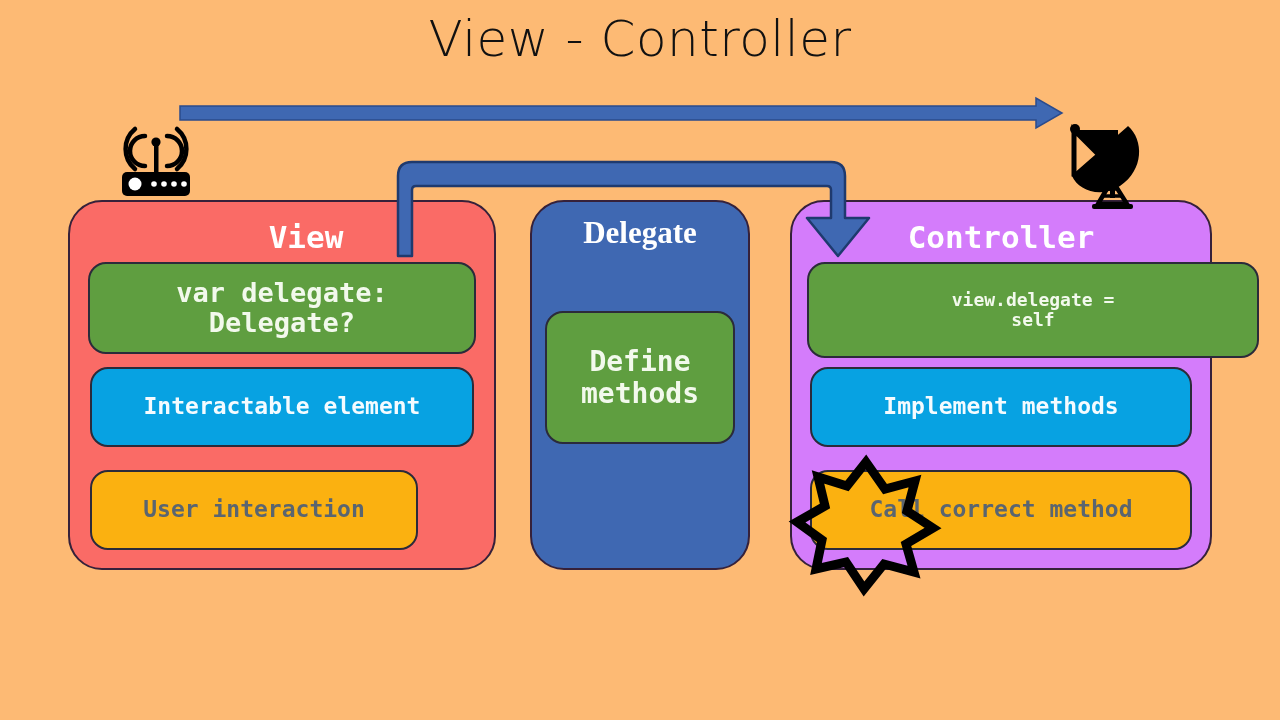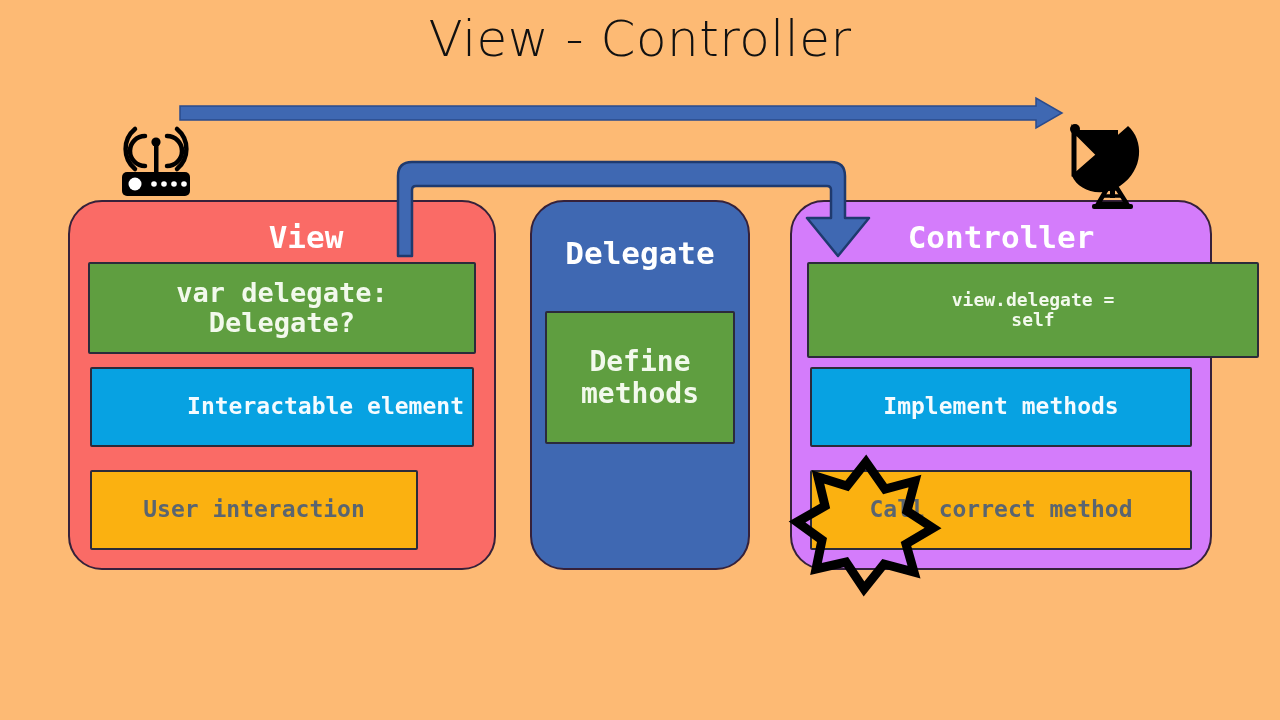--- a/index.html
+++ b/index.html
@@ -83,37 +83,37 @@
   #panel-controller {
     left: 790px; top: 200px;  width: 422px;  height: 370px;
     background: #d47cfb;
   }
 
   
   .box {
     position: absolute;
     box-sizing: border-box;
     border: 2px solid #2b2b3a;
-    border-radius: 2px;
+    border-radius: 18px;
     display: flex;
     align-items: center;
     justify-content: center;
     text-align: center;
     font-family: "DejaVu Sans Mono", "Liberation Mono", monospace;
     font-weight: 700;
     line-height: 1.12;
-    padding: 0 8px;
+    padding: 0 20px;
   }
   .box-green  { background: #5f9e40; color: #f2f9ec; }
   .box-blue   { background: #07a2e2; color: #f4fbff; }
   .box-orange { background: #fbb110; color: #5a6570; }
 
   
   #box-view-delegate-prop { left: 88px;  top: 262px; width: 388px; height: 92px;  font-size: 27px; }
-  #box-view-interactable  { left: 90px;  top: 367px; width: 384px; height: 80px;  font-size: 23px; justify-content: flex-end; }
+  #box-view-interactable  { left: 90px;  top: 367px; width: 384px; height: 80px;  font-size: 23px; }
   #box-view-userinteract  { left: 90px;  top: 470px; width: 328px; height: 80px;  font-size: 23px; }
 
   
   #box-delegate-define    { left: 545px; top: 275px; width: 190px; height: 133px; font-size: 28px; margin-top: 36px; }
 
   
   #box-ctrl-assign        { left: 807px; top: 262px; width: 452px; height: 96px;  font-size: 18px; }
   #box-ctrl-implement     { left: 810px; top: 367px; width: 382px; height: 80px;  font-size: 23px; }
   #box-ctrl-call          { left: 810px; top: 470px; width: 382px; height: 80px;  font-size: 23px; }
 
@@ -170,21 +170,21 @@
     </span>
   </div>
   <div class="box box-blue" id="box-view-interactable" style="z-index:5;">
     <span class="box-text">Interactable element</span>
   </div>
   <div class="box box-orange" id="box-view-userinteract" style="z-index:5;">
     <span class="box-text">User interaction</span>
   </div>
 
   <div class="panel" id="panel-delegate">
-    <div class="panel-title" style="top:34px;">Delegate</div>
+    <div class="panel-title" style="top:14px;font-family:Liberation Serif, serif;">Delegate</div>
   </div>
   <div class="box box-green" id="box-delegate-define" style="z-index:5;">
     <span class="box-text">
       <span>Define</span><br><span>methods</span>
     </span>
   </div>
 
   <div class="panel" id="panel-controller">
     <div class="panel-title" style="top:18px;">Controller</div>
   </div>

